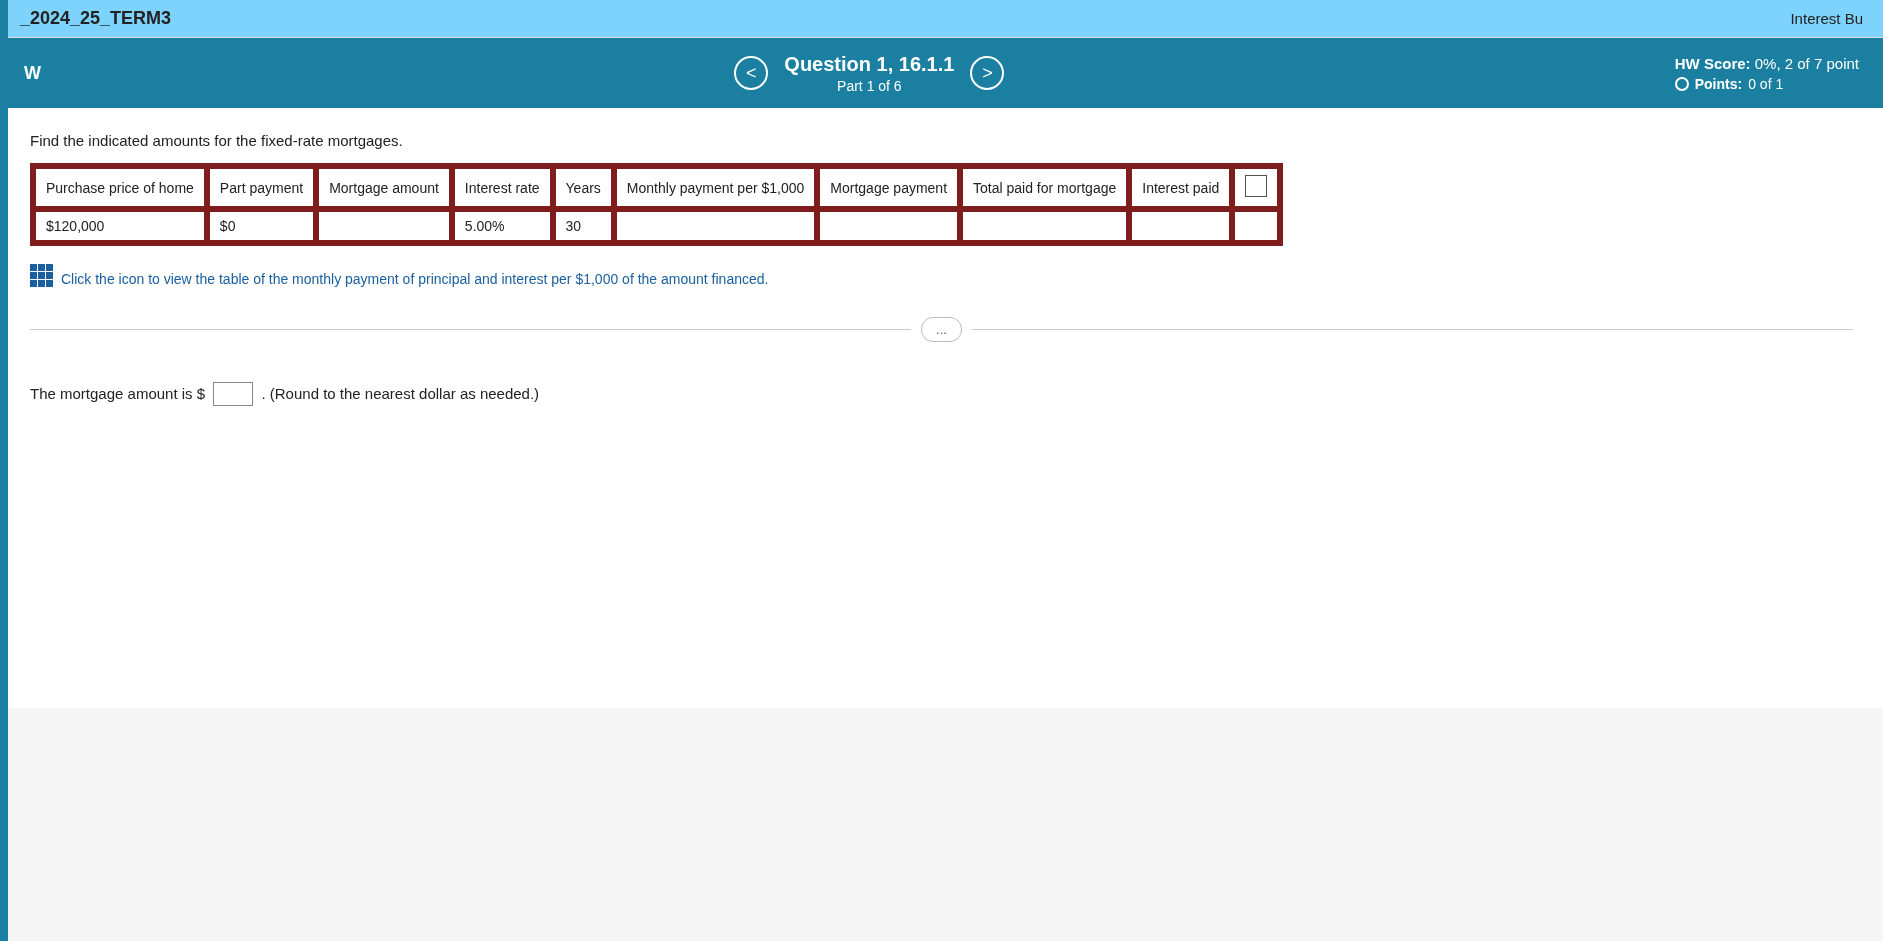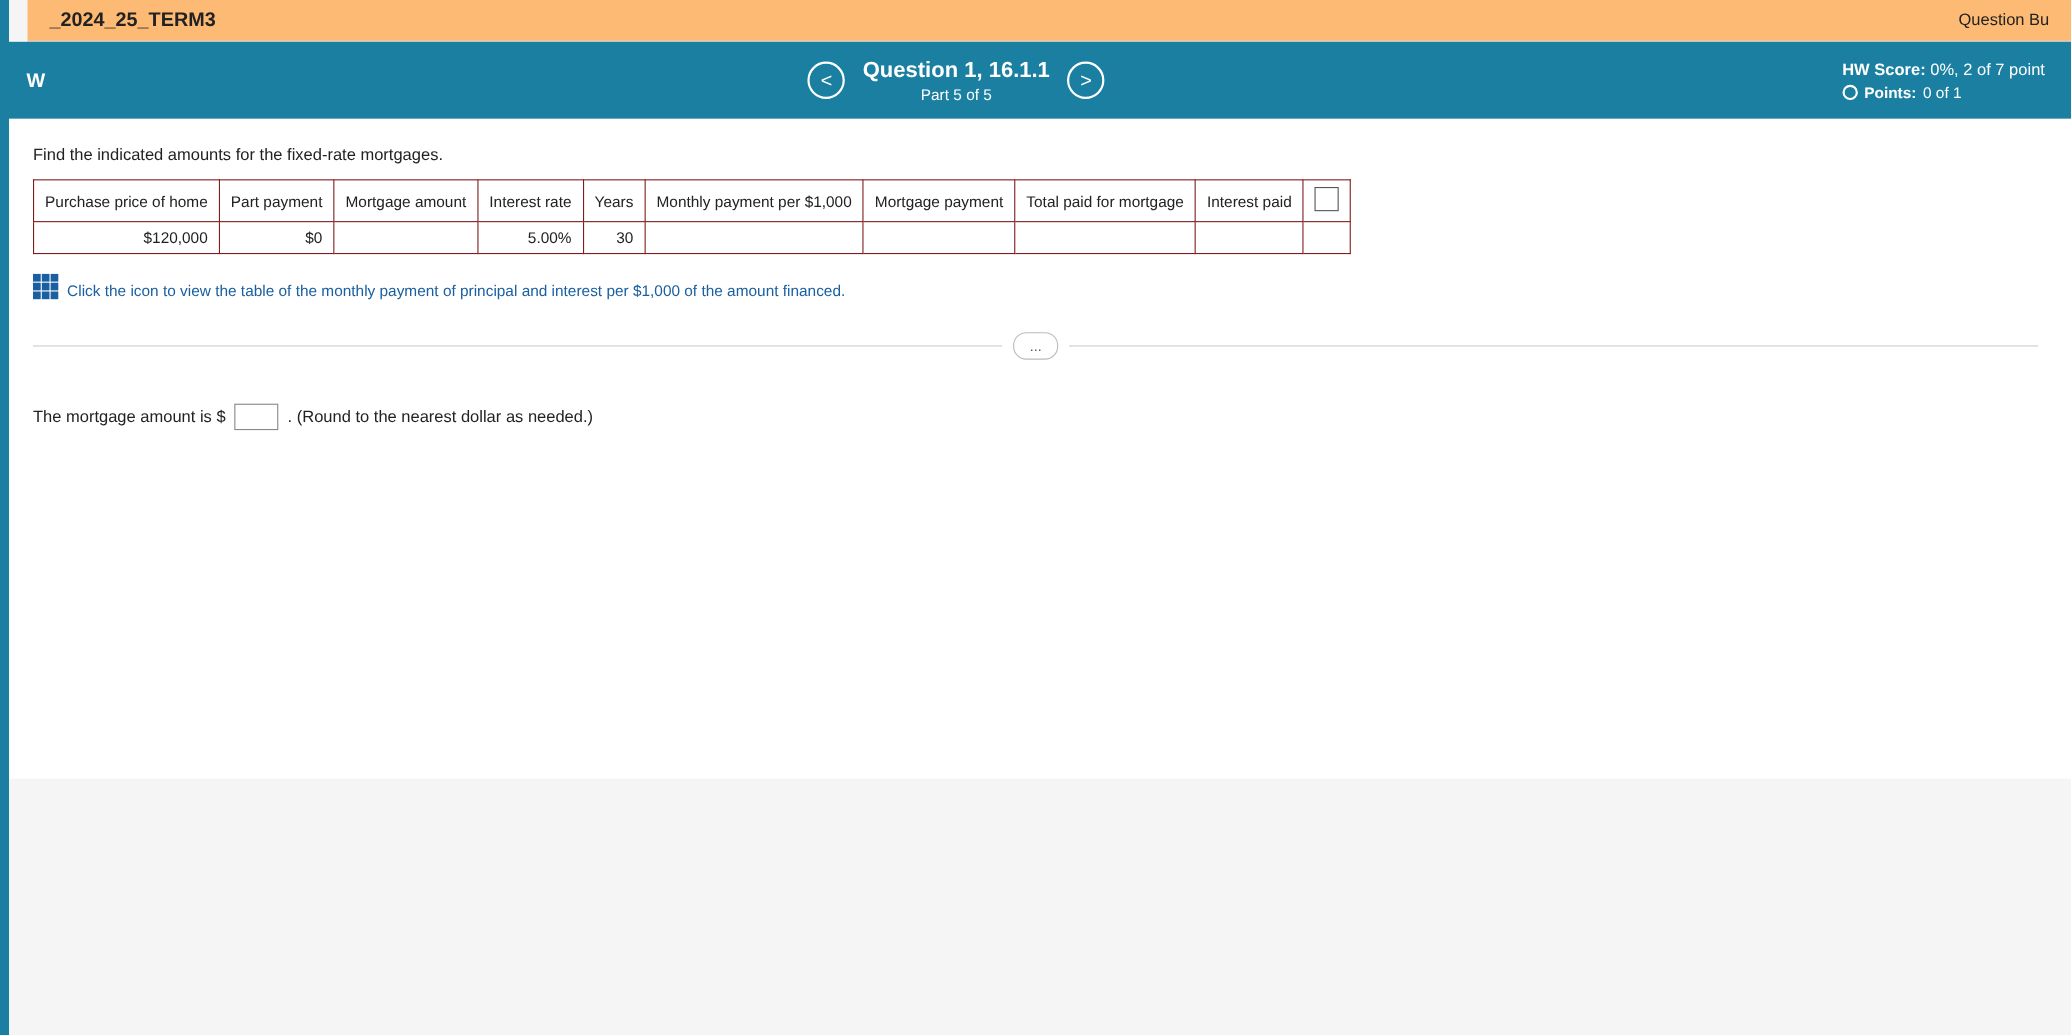--- a/index.html
+++ b/index.html
@@ -5,27 +5,26 @@
     * { box-sizing: border-box; margin: 0; padding: 0; }
     body {
       font-family: Arial, sans-serif;
       font-size: 15px;
       background: #f5f5f5;
       color: #222;
     }
 
     
     .top-bar {
-      background: #fdba74;
+      background: #7dd3fc;
       border-bottom: 1px solid #ddd;
       padding: 8px 20px;
       display: flex;
       align-items: center;
       justify-content: space-between;
-      margin-left: 25px;
     }
     .top-bar-title {
       font-size: 18px;
       font-weight: bold;
       color: #222;
     }
     .top-bar-user {
       font-size: 15px;
       color: #222;
     }
@@ -112,23 +111,23 @@
       margin-bottom: 14px;
     }
 
     
     .mortgage-table {
       border-collapse: collapse;
       font-size: 14px;
       margin-bottom: 18px;
     }
     .mortgage-table th, .mortgage-table td {
-      border: 1px solid #7f1d1d;
+      border: 6px solid #7f1d1d;
       padding: 6px 10px;
-      text-align: right;
+      text-align: left;
       vertical-align: middle;
     }
     .mortgage-table th {
       font-weight: normal;
       background: #fff;
     }
     .mortgage-table .header-row th {
       font-weight: normal;
     }
     .checkbox-cell {
@@ -205,30 +204,30 @@
       background: #1a7fa0;
     }
   </style>
 </head>
 <body>
 
 <div class="left-sidebar-indicator"></div>
 
 <div class="top-bar">
   <span class="top-bar-title">_2024_25_TERM3</span>
-  <span class="top-bar-user">Question Bu</span>
+  <span class="top-bar-user">Interest Bu</span>
 </div>
 
 <div class="question-header">
   <div class="left-label">W</div>
   <div class="center-area">
     <button class="nav-btn">&lt;</button>
     <div class="question-title-block">
       <div class="q-title">Question 1, 16.1.1</div>
-      <div class="q-subtitle">Part 5 of 5</div>
+      <div class="q-subtitle">Part 1 of 6</div>
     </div>
     <button class="nav-btn">&gt;</button>
   </div>
   <div class="right-area">
     <div class="hw-score">
       <strong>HW Score:</strong>
       <span>0%, 2 of 7 point</span>
     </div>
     <div class="points-line">
       <span class="points-circle"></span>

